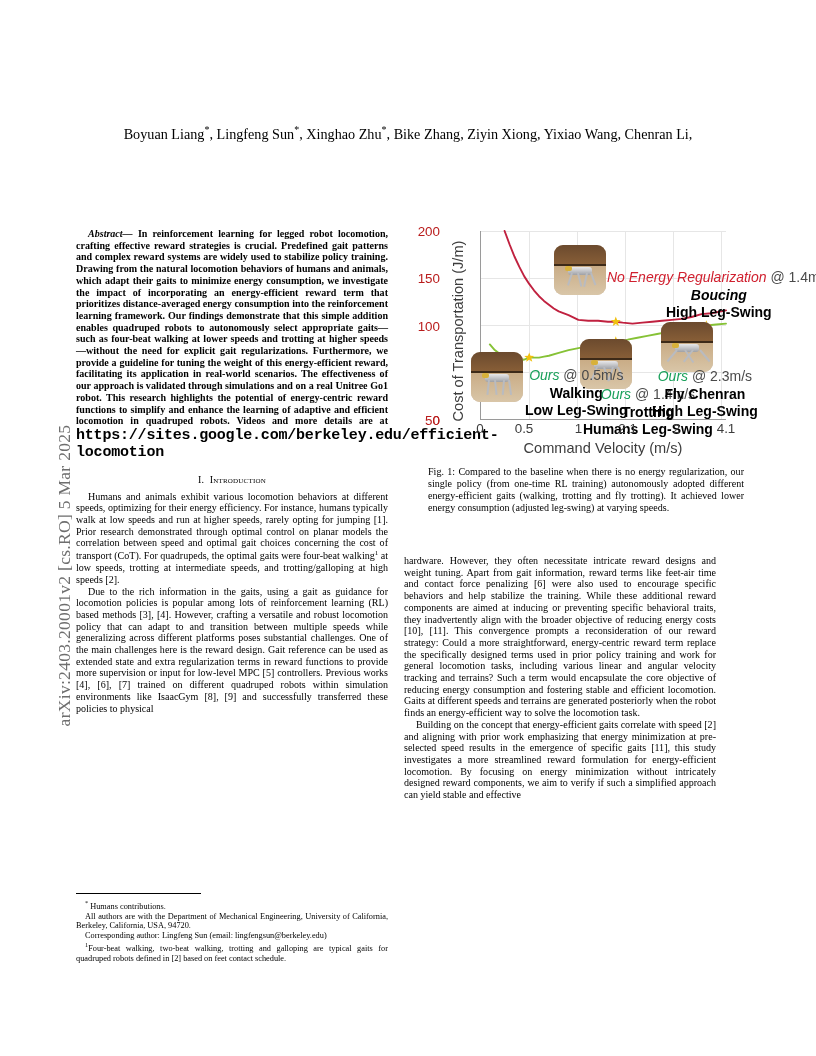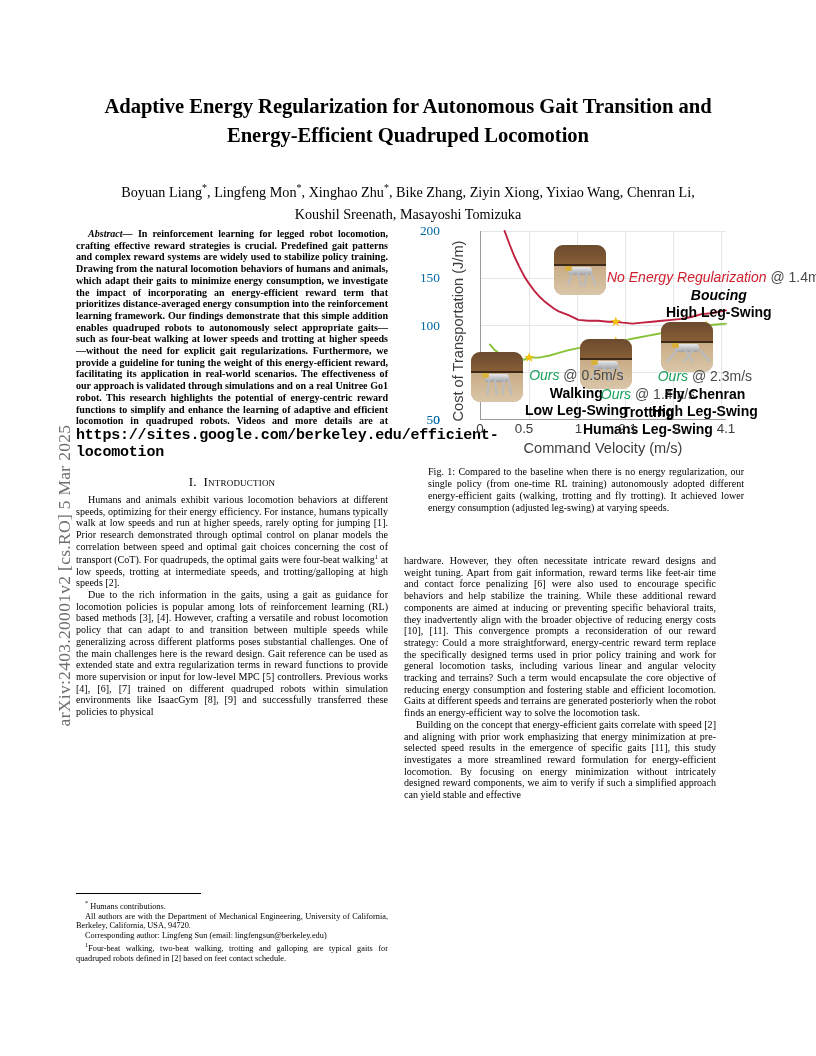--- a/index.html
+++ b/index.html
@@ -97,21 +97,21 @@
     font-style: italic;
   }
   .mono {
     font-family: "Liberation Mono", monospace;
     font-size: 15px;
     letter-spacing: -0.2px;
   }
   .sec-head {
     text-align: center;
     margin: 12px 0 5px 0;
-    font-size: 13px;
+    font-size: 10px;
     font-variant: small-caps;
     letter-spacing: 0.2px;
   }
   .sec-head .numeral { font-variant: normal; }
   sup.fn { font-size: 7px; vertical-align: super; }
 
   
   #footnote-rule {
     position: absolute;
     left: 76px;
@@ -173,23 +173,23 @@
     top: 193px;
     font-size: 13.4px;
     color: #3d3d3d;
     transform: translateX(-50%);
     font-family: "Liberation Sans", sans-serif;
   }
   .tick-y {
     position: absolute;
     right: 304px;
     font-size: 13.4px;
-    color: #0369a1;
+    color: #b91c1c;
     transform: translateY(-50%);
-    font-family: Liberation Serif, serif;
+    font-family: Liberation Sans, sans-serif;
     text-align: right;
     width: 40px;
   }
   #xlabel {
     position: absolute;
     left: 52px;
     width: 246px;
     top: 212px;
     text-align: center;
     font-size: 14.6px;
@@ -285,27 +285,22 @@
   }
 </style>
 </head>
 <body>
 
 <div id="page">
 
   <div id="arxiv-stamp">arXiv:2403.20001v2  [cs.RO]  5 Mar 2025</div>
 
   <div id="title-block">
-    <h1 id="paper-title">
-      <span>Adaptive Energy Regularization for Autonomous Gait Transition and</span><br>
-      <span>Energy-Efficient Quadruped Locomotion</span>
-    </h1>
     <div id="authors">
-      <span>Boyuan Liang</span><span class="astk">*</span><span>, Lingfeng Mon</span><span class="astk">*</span><span>, Xinghao Zhu</span><span class="astk">*</span><span>, Bike Zhang, Ziyin Xiong, Yixiao Wang, Chenran Li,</span><br>
-      <span>Koushil Sreenath, Masayoshi Tomizuka</span>
+      <span>Boyuan Liang</span><span class="astk">*</span><span>, Lingfeng Sun</span><span class="astk">*</span><span>, Xinghao Zhu</span><span class="astk">*</span><span>, Bike Zhang, Ziyin Xiong, Yixiao Wang, Chenran Li,</span><br>
     </div>
   </div>
 
   <div class="col" id="col-left">
 
     <p class="abstract"><span class="ab-label">Abstract—</span> <span>In reinforcement learning for legged robot locomotion, crafting effective reward strategies is crucial. Predefined gait patterns and complex reward systems are widely used to stabilize policy training. Drawing from the natural locomotion behaviors of humans and animals, which adapt their gaits to minimize energy consumption, we investigate the impact of incorporating an energy-efficient reward term that prioritizes distance-averaged energy consumption into the reinforcement learning framework. Our findings demonstrate that this simple addition enables quadruped robots to autonomously select appropriate gaits—such as four-beat walking at lower speeds and trotting at higher speeds—without the need for explicit gait regularizations. Furthermore, we provide a guideline for tuning the weight of this energy-efficient reward, facilitating its application in real-world scenarios. The effectiveness of our approach is validated through simulations and on a real Unitree Go1 robot. This research highlights the potential of energy-centric reward functions to simplify and enhance the learning of adaptive and efficient locomotion in quadruped robots. Videos and more details are at </span><span class="mono">https://sites.google.com/berkeley.edu/efficient-locomotion</span></p>
 
     <div class="sec-head">
       <span class="numeral">I.</span>&nbsp;&nbsp;<span>Introduction</span>
     </div>

